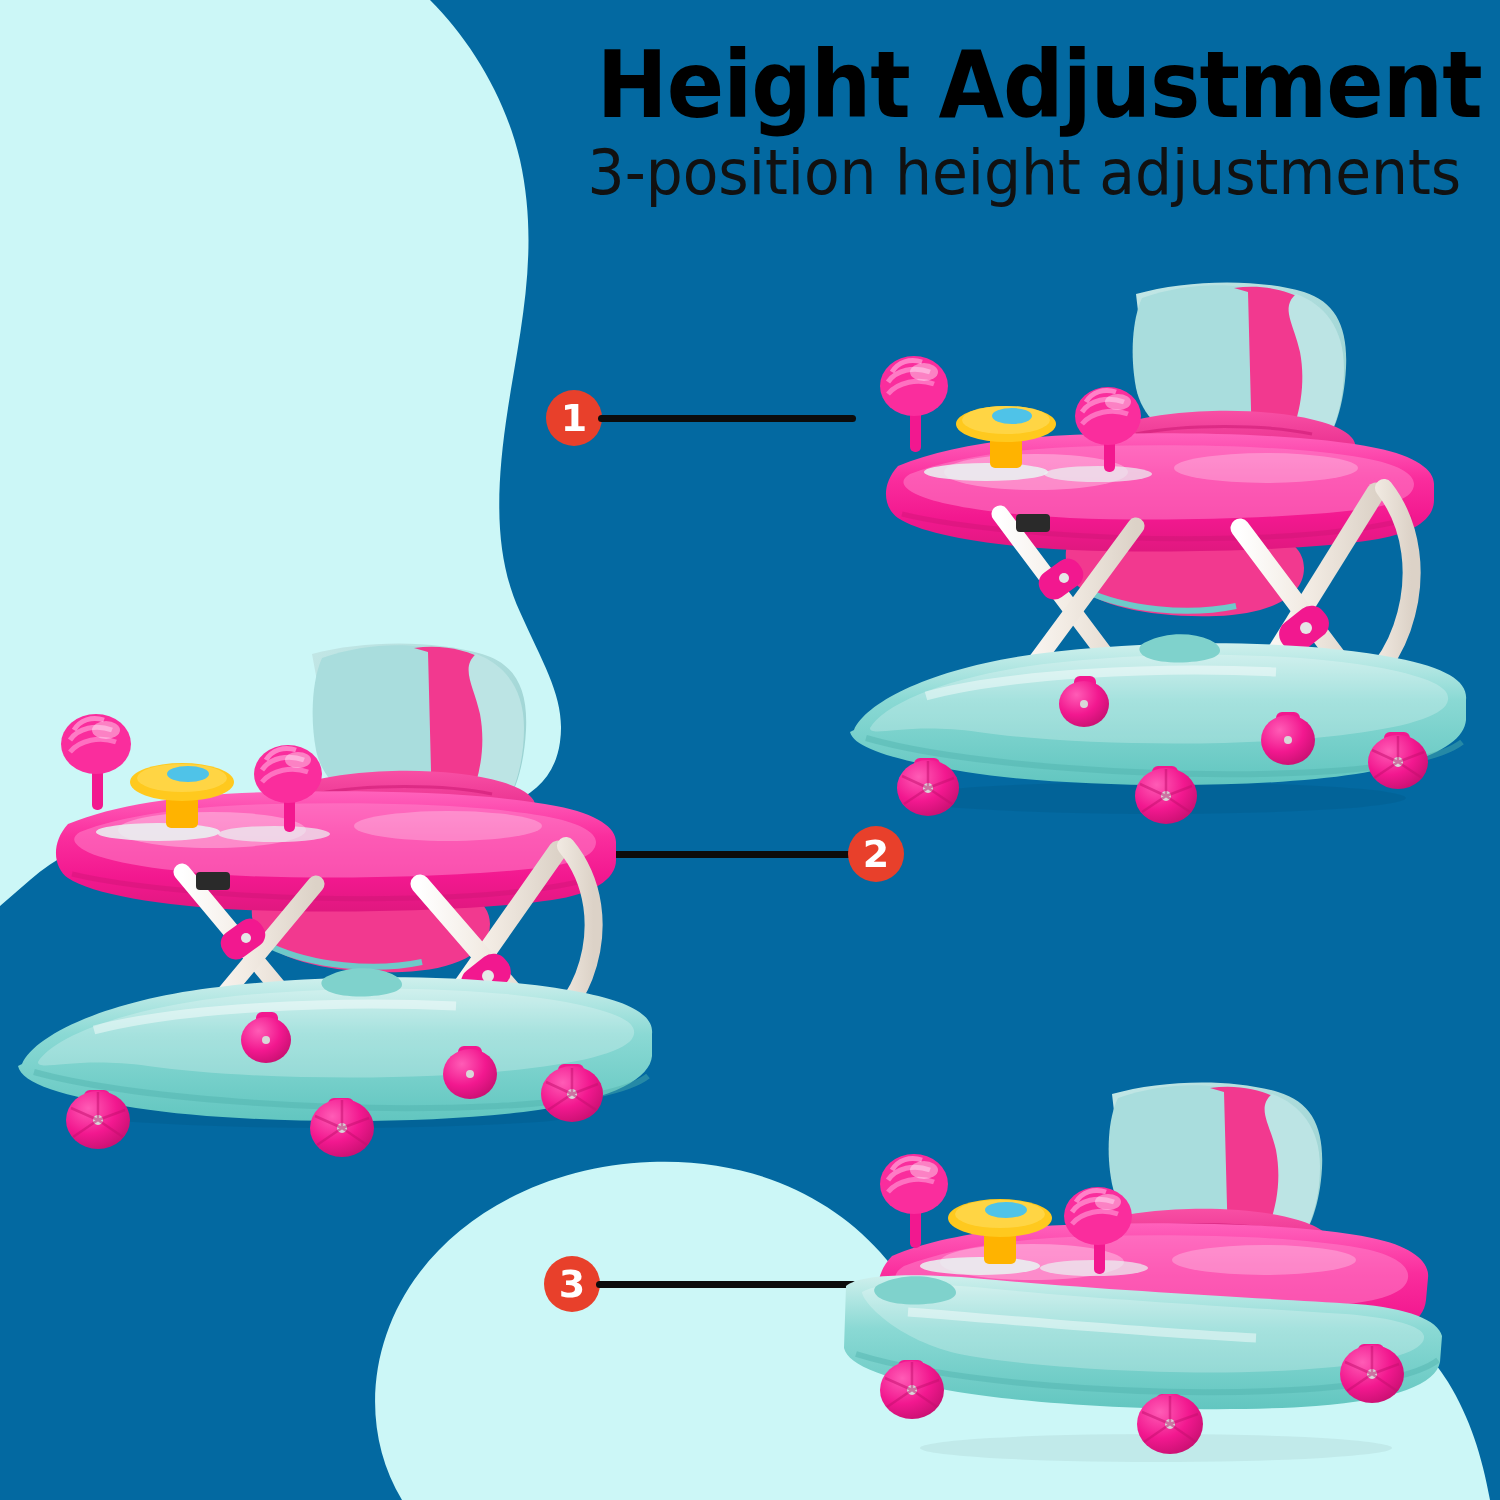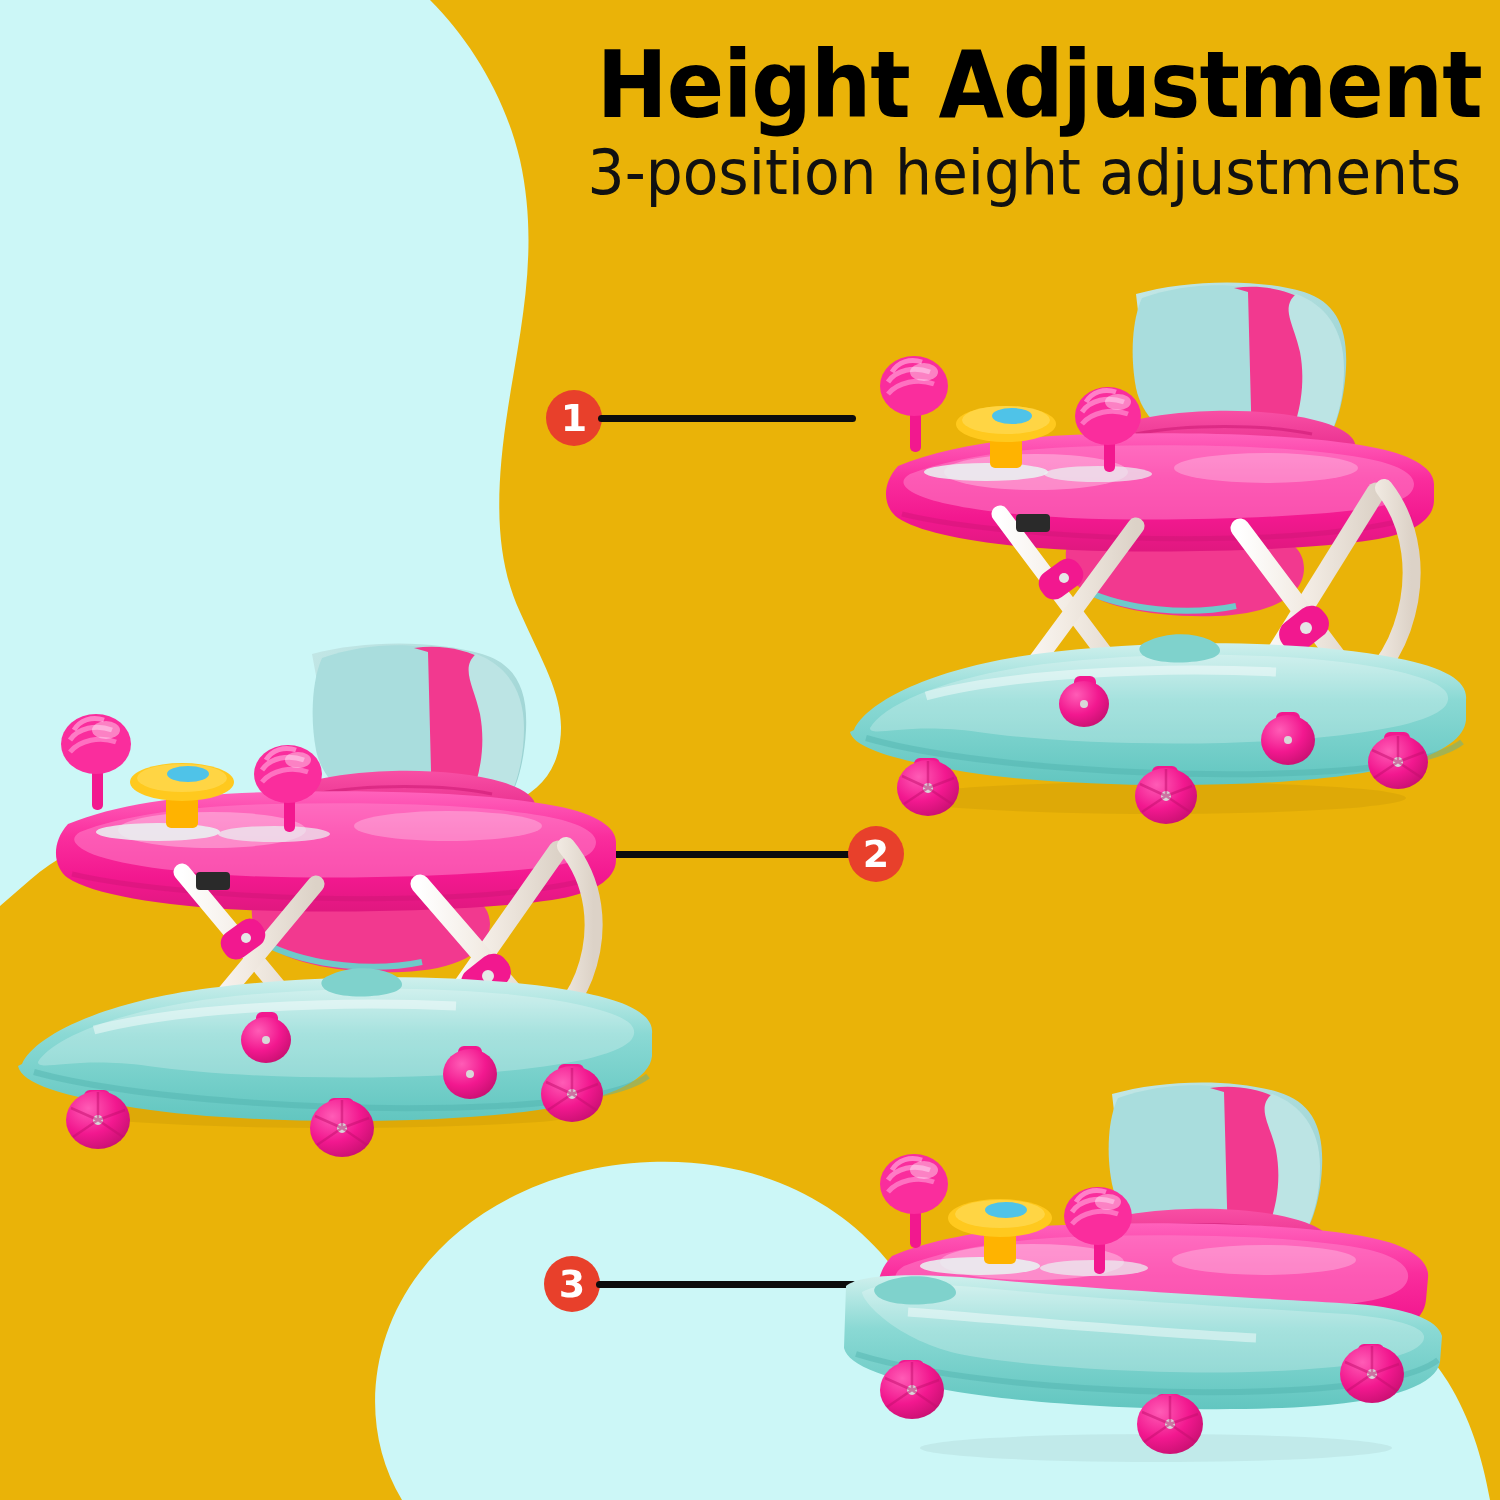--- a/index.html
+++ b/index.html
@@ -8,21 +8,21 @@
     background: #ffffff;
   }
   body {
     font-family: "Liberation Sans", sans-serif;
   }
   #stage {
     position: relative;
     width: 1500px;
     height: 1500px;
     overflow: hidden;
-    background: #eab308;
+    background: #0369a1;
   }
   .bg-layer {
     position: absolute;
     inset: 0;
     width: 1500px;
     height: 1500px;
     pointer-events: none;
   }
   
   .header {

